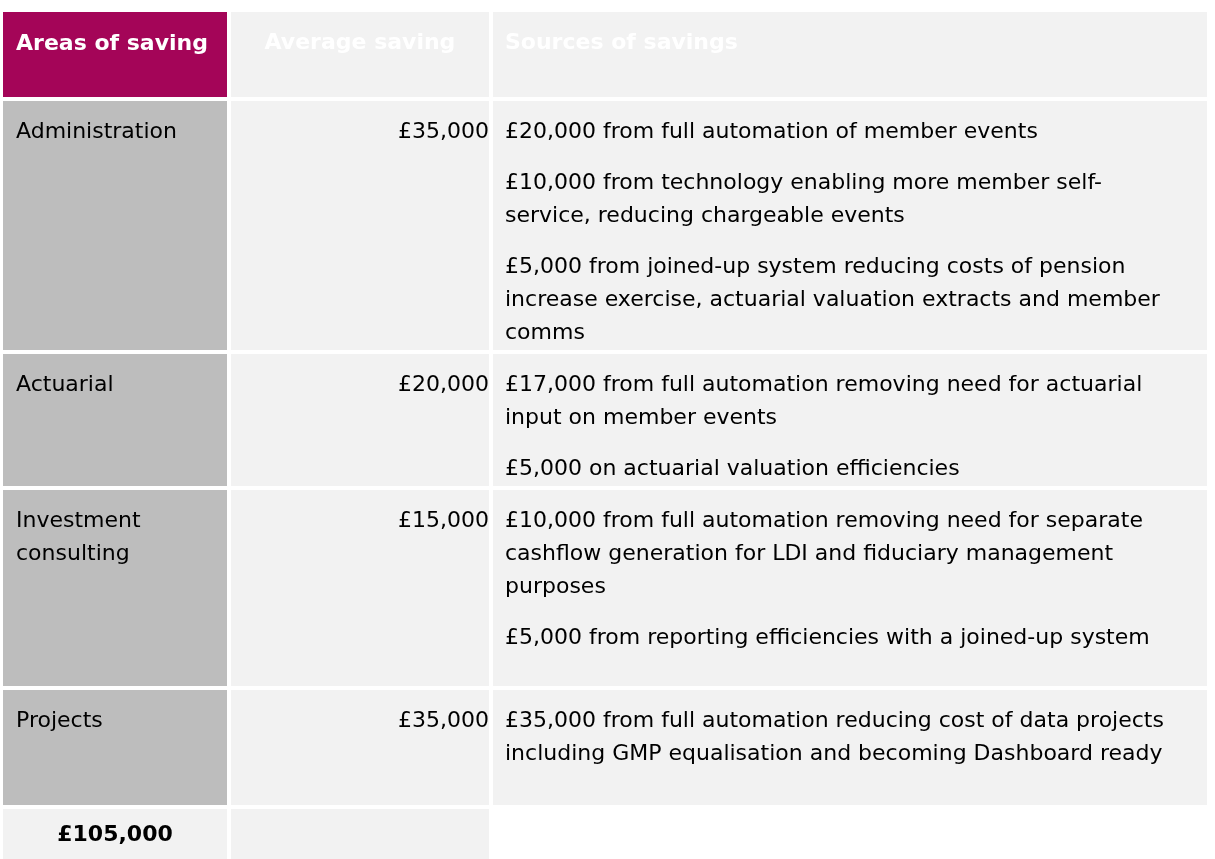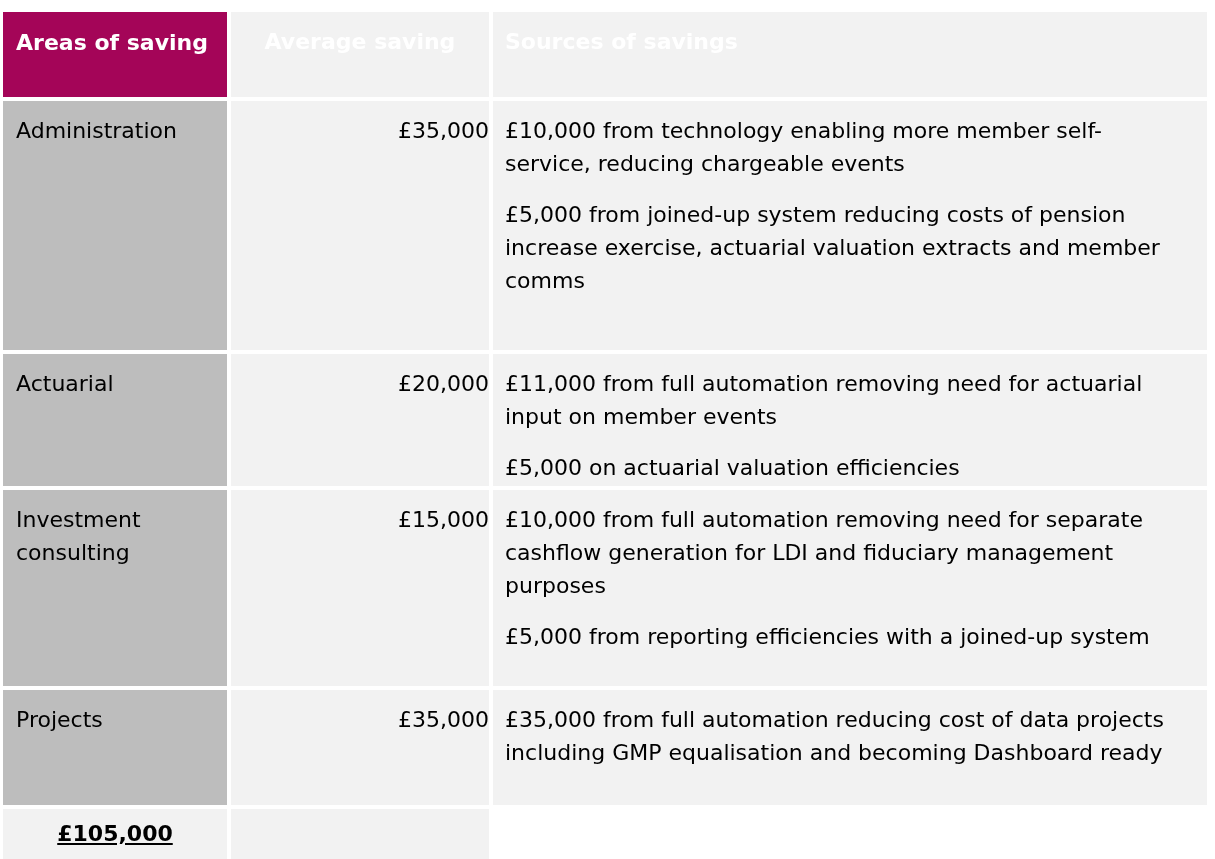--- a/index.html
+++ b/index.html
@@ -61,45 +61,45 @@
   .cell.total-label {
     background: #bdbdbd;
     font-weight: bold;
     padding: 8px 10px 0 13px;
   }
   .cell.total-value {
     background: #f2f2f2;
     font-weight: bold;
     text-align: center;
     padding: 8px 0 0 0;
-    text-decoration: underline;
   }
   .cell.total-empty {
     background: #f2f2f2;
   }
 </style>
 </head>
 <body>
 
 <div id="canvas">
   <div id="savings-table">
     <div class="cell header areas">Areas of saving</div>
     <div class="cell header avg">Average saving</div>
     <div class="cell header src">Sources of savings</div>
 
   <div class="cell area">Administration</div>
       <div class="cell avg">£35,000</div>
       <div class="cell src">
+        <p>£20,000 from full automation of member events</p>
         <p>£10,000 from technology enabling more member self-service, reducing chargeable events</p>
         <p>£5,000 from joined-up system reducing costs of pension increase exercise, actuarial valuation extracts and member comms</p>
       </div>
       <div class="cell area">Actuarial</div>
       <div class="cell avg">£20,000</div>
       <div class="cell src">
-        <p>£11,000 from full automation removing need for actuarial input on member events</p>
+        <p>£17,000 from full automation removing need for actuarial input on member events</p>
         <p>£5,000 on actuarial valuation efficiencies</p>
       </div>
       <div class="cell area">Investment consulting</div>
       <div class="cell avg">£15,000</div>
       <div class="cell src">
         <p>£10,000 from full automation removing need for separate cashflow generation for LDI and fiduciary management purposes</p>
         <p>£5,000 from reporting efficiencies with a joined-up system</p>
       </div>
       <div class="cell area">Projects</div>
       <div class="cell avg">£35,000</div>

